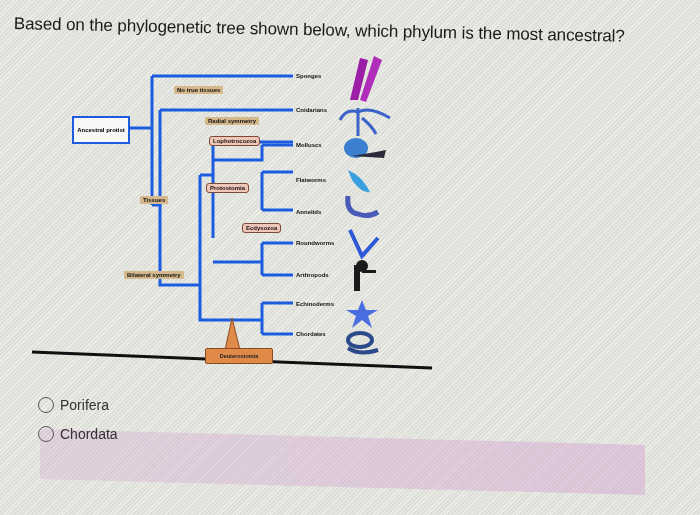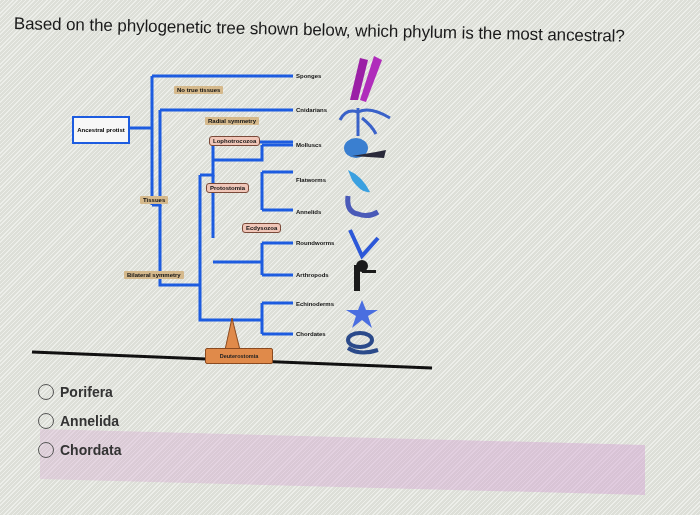--- a/index.html
+++ b/index.html
@@ -31,21 +31,21 @@
     position:absolute; left:72px; top:116px; width:54px; height:24px;
     border:2px solid #1d5ce0; background:#f7f7f7; font-size:6px; font-weight:bold;
     display:flex; align-items:center; justify-content:center; text-align:center; line-height:7px;
   }
   .deutero {
     position:absolute; left:205px; top:348px; width:66px; height:14px;
     background:#e08a4a; border:1px solid #8a4a20; font-size:5.5px; font-weight:bold;
     display:flex; align-items:center; justify-content:center; color:#222; border-radius:2px;
   }
   .options { position:absolute; left:38px; top:384px; }
-  .opt { display:flex; align-items:flex-start; height:29px; position:relative;font-weight:bold; }
+  .opt { display:flex; align-items:flex-end; height:29px; position:relative; }
   .radio {
     width:16px; height:16px; border-radius:50%; border:1.5px solid #555;
     box-sizing:border-box; margin-right:6px; background:transparent; position:relative;
   }
   .radio.selected::after {
     content:""; position:absolute; left:4px; top:4px; width:5px; height:5px; border-radius:50%; background:#111;
   }
   .opt-label { font-size:14px; color:#333; }
   .highlight {
     position:absolute; left:40px; top:437px; width:605px; height:50px;
@@ -152,19 +152,15 @@
 
 <div class="highlight"></div>
 
 <div class="options">
   <div class="opt">
     <span class="radio"></span>
     <span class="opt-label">Porifera</span>
   </div>
   <div class="opt">
     <span class="radio"></span>
-    <span class="opt-label">Annelida</span>
-  </div>
-  <div class="opt">
-    <span class="radio"></span>
     <span class="opt-label">Chordata</span>
   </div>
 </div>
 
 </body></html>

